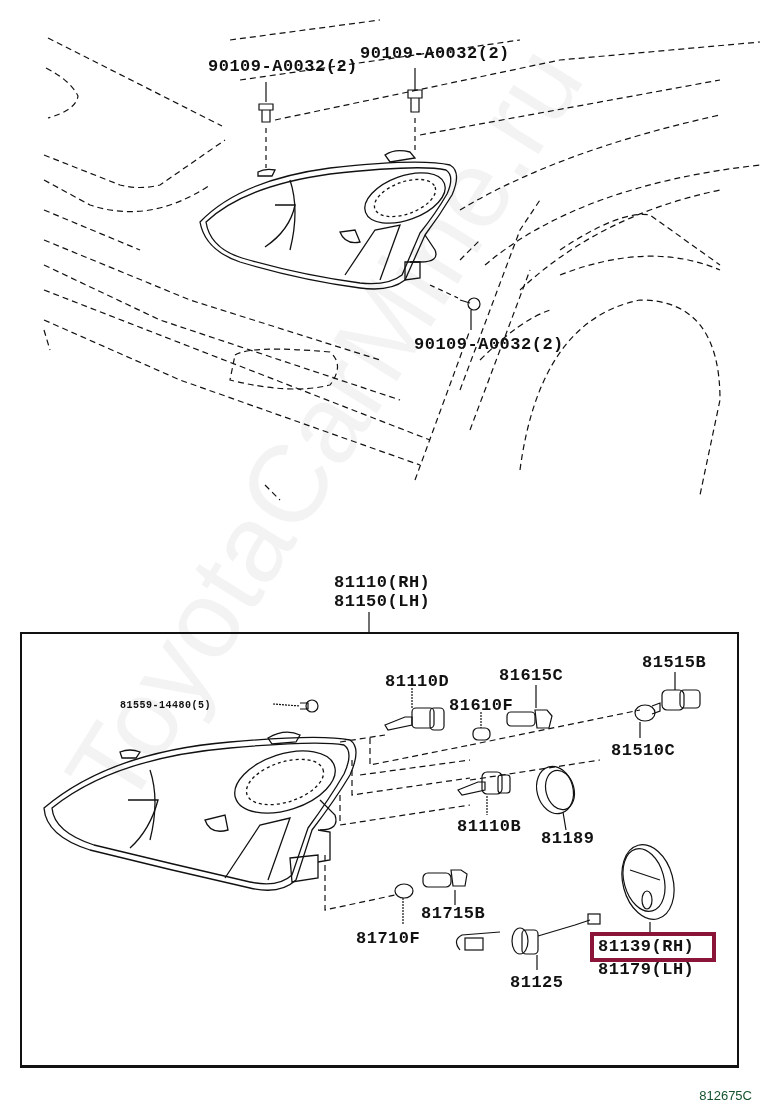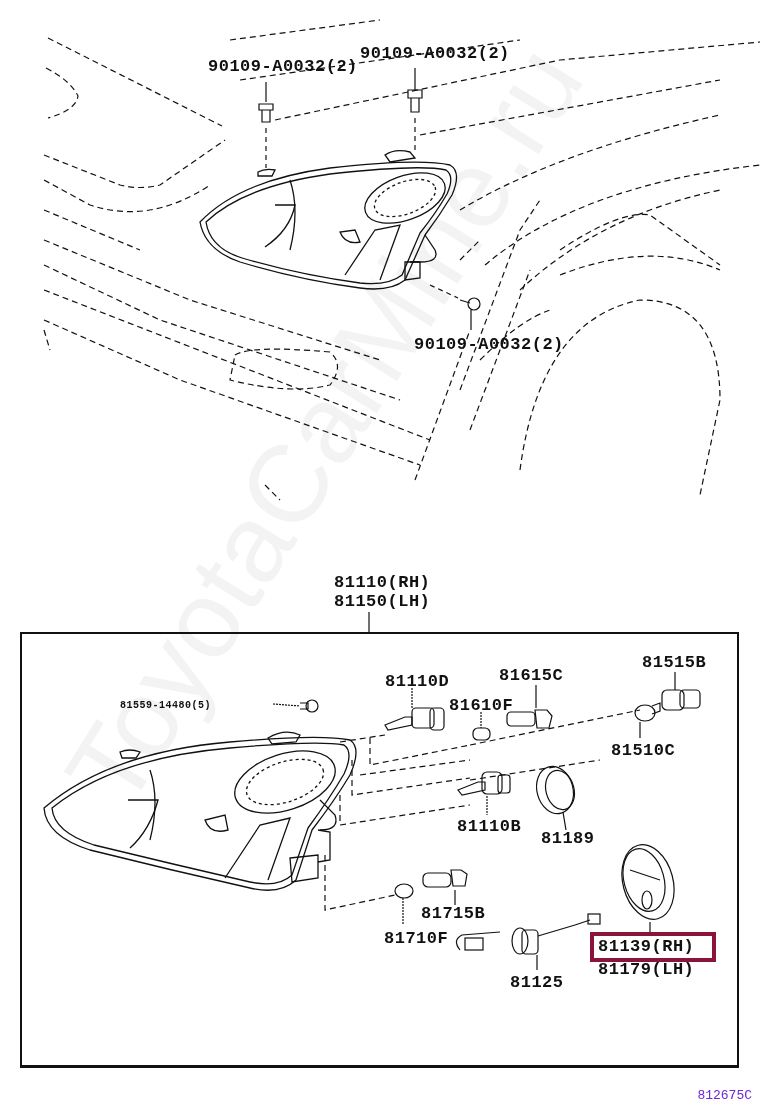--- a/index.html
+++ b/index.html
@@ -11,22 +11,22 @@
          font-weight: bold; font-size: 17px; color: #111; white-space: nowrap;
          letter-spacing: 0.5px; line-height: 18px; }
   .lbl.small { font-size: 10px; }
   .lbl.two { line-height: 19px; }
   .lbl .l { display: block; }
   .frame { position: absolute; left: 20px; top: 632px; width: 719px; height: 436px;
            border-top: 2px solid #111; border-left: 2px solid #111;
            border-right: 2px solid #111; border-bottom: 3px solid #111; box-sizing: border-box; }
   .highlight { position: absolute; left: 590px; top: 932px; width: 126px; height: 30px;
                border: 4px solid #8b1538; box-sizing: border-box; }
-  .figno { position: absolute; right: 8px; top: 1088px; font-family: Liberation Mono, monospace;
-           font-size: 13px; color: #6d28d9; }
+  .figno { position: absolute; right: 8px; top: 1088px; font-family: Liberation Sans, sans-serif;
+           font-size: 13px; color: #14532d; }
   .watermark { position: absolute; left: 40px; top: 760px; font-family: "Liberation Sans", sans-serif;
                font-size: 110px; color: #000; opacity: 0.045; transform: rotate(-58deg);
                transform-origin: left top; white-space: nowrap; pointer-events: none; }
 </style>
 </head>
 <body>
 
 <div class="stage">
 
   <div class="watermark">ToyotaCarMine.ru</div>
@@ -220,21 +220,21 @@
 
   <div class="lbl small" style="left:120px; top:697px;">81559-14480(5)</div>
   <div class="lbl" style="left:385px; top:673px;font-family:Liberation Mono, monospace;">81110D</div>
   <div class="lbl" style="left:449px; top:658px;margin-top:39px;">81610F</div>
   <div class="lbl" style="left:499px; top:667px;text-align:center;">81615C</div>
   <div class="lbl" style="left:642px; top:654px;">81515B</div>
   <div class="lbl" style="left:611px; top:742px;">81510C</div>
   <div class="lbl" style="left:457px; top:818px;">81110B</div>
   <div class="lbl" style="left:541px; top:830px;">81189</div>
   <div class="lbl" style="left:421px; top:905px;">81715B</div>
-  <div class="lbl" style="left:384px; top:930px;">81710F</div>
+  <div class="lbl" style="left:356px; top:930px;">81710F</div>
   <div class="lbl" style="left:510px; top:974px;">81125</div>
   <div class="lbl" style="left:598px; top:938px;">81139(RH)</div>
   <div class="lbl" style="left:598px; top:961px;">81179(LH)</div>
 
   <div class="highlight"></div>
 
   <div class="figno">812675C</div>
 </div>
 
 </body></html>

